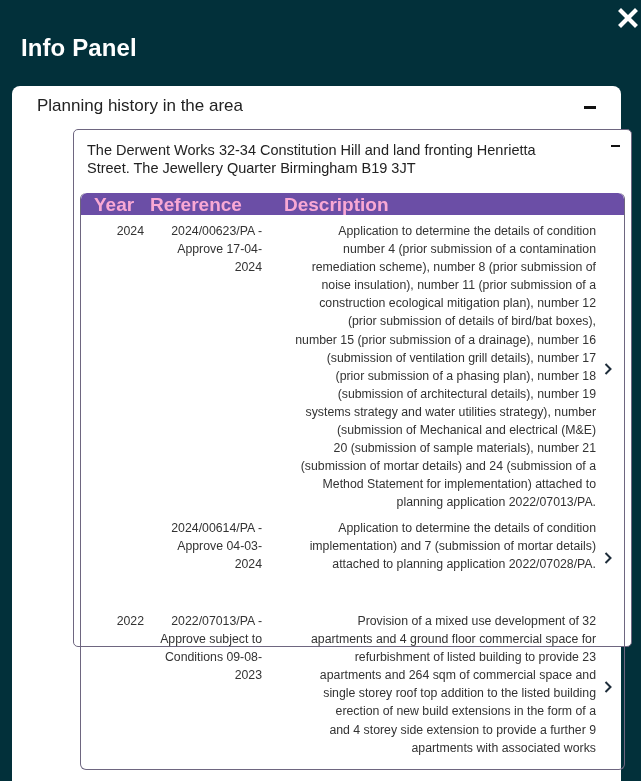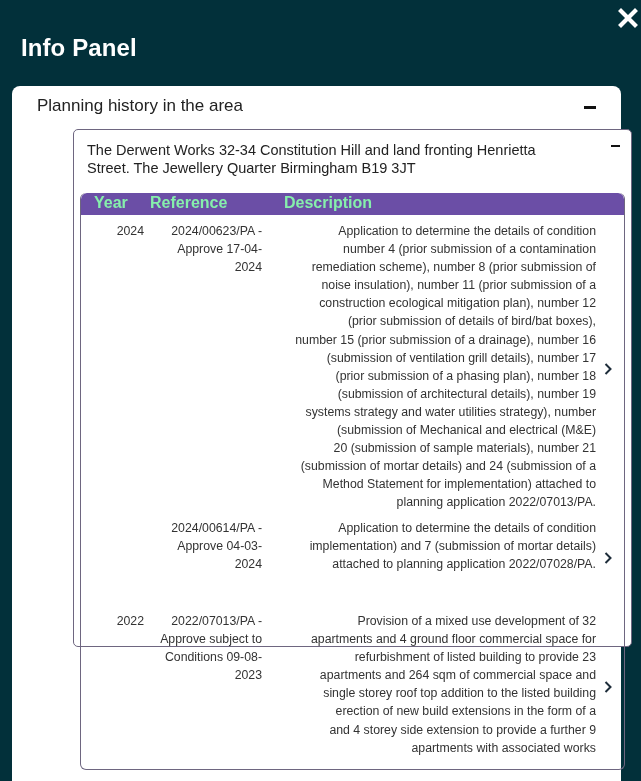--- a/index.html
+++ b/index.html
@@ -49,21 +49,21 @@
     .table {
       position: absolute; left: 6px; top: 63px; width: 545px; height: 577px;
       border: 1px solid #6e6680; border-top: none; border-radius: 6px;
       overflow: hidden;
     }
     .thead {
       position: relative; height: 22px; background: #6b4ea6;
       border-radius: 6px 6px 0 0;
     }
     .th {
-      position: absolute; top: 1px; font-size: 16px; font-weight: bold; color: #86efac;
+      position: absolute; top: 1px; font-size: 19px; font-weight: bold; color: #f9a8d4;
     }
     .th.year { left: 13px; }
     .th.ref { left: 69px; }
     .th.desc { left: 203px; }
     .tbody { position: relative; }
     .tr { position: relative; cursor: pointer; text-align: right; }
     .td {
       position: absolute; top: 0; font-size: 12.3px; line-height: 18.1px; color: #333;
     }
     .td.year { left: 13px; width: 50px; }

